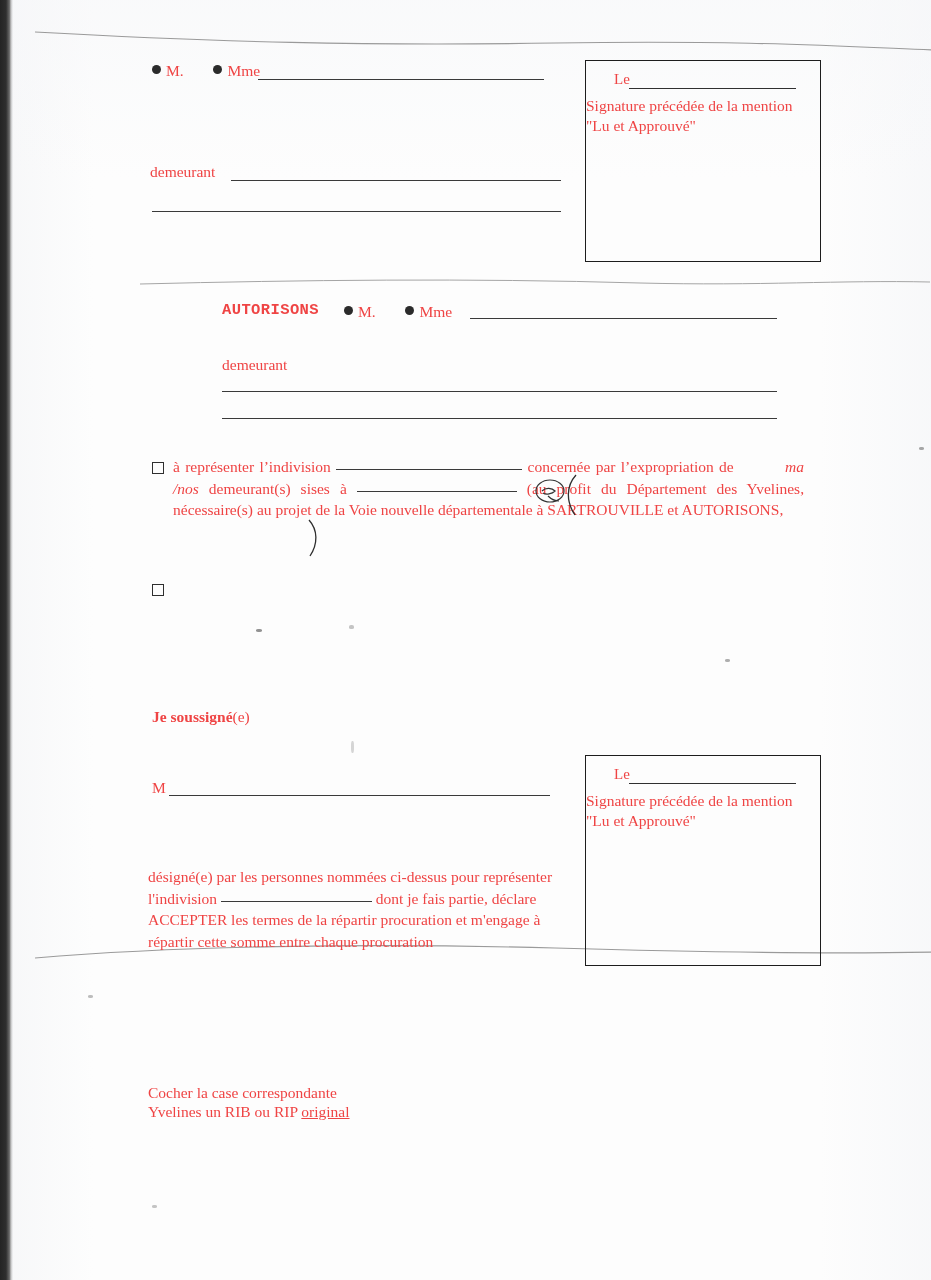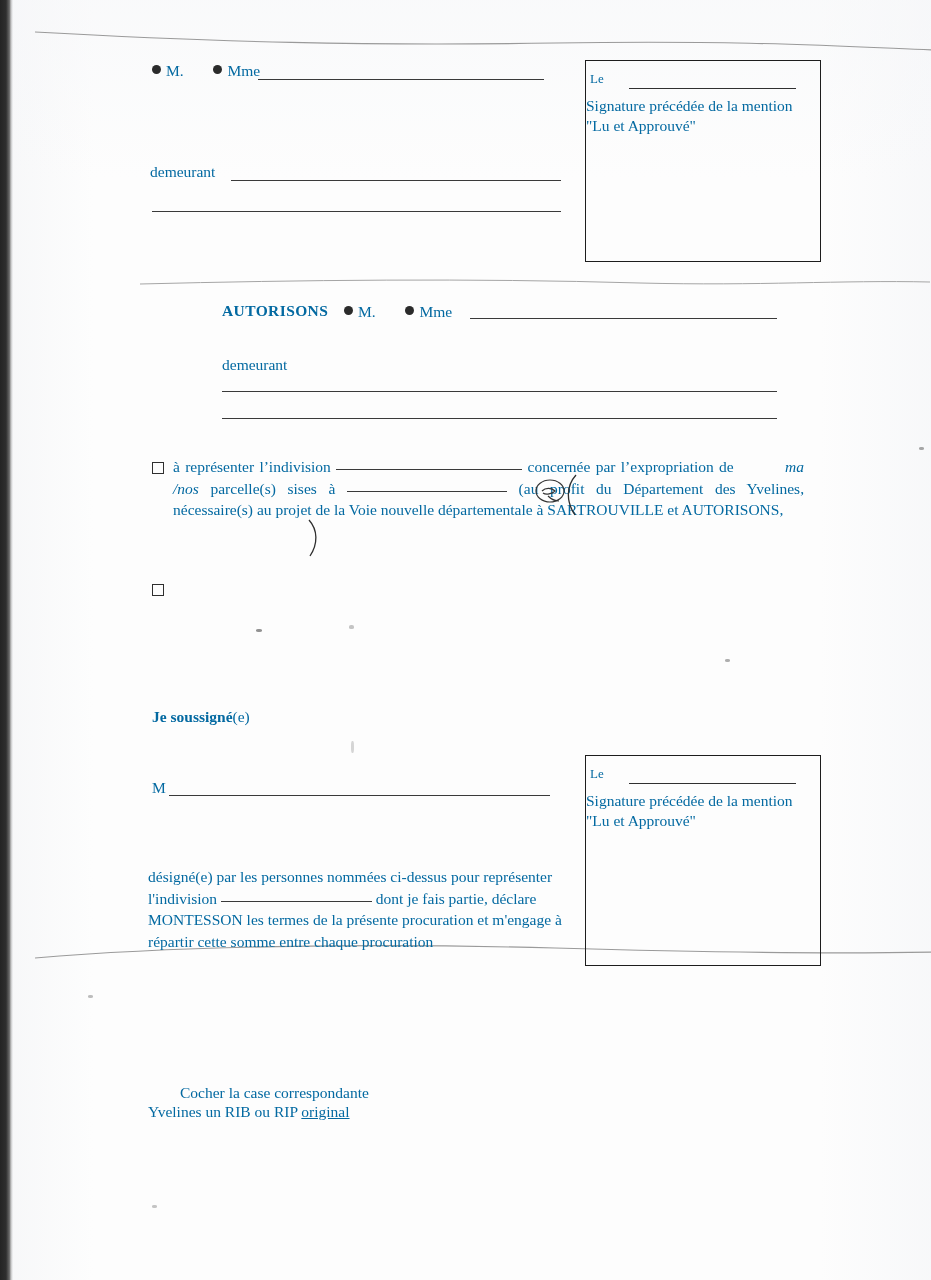--- a/index.html
+++ b/index.html
@@ -8,21 +8,21 @@
     padding: 0;
     background: #ffffff;
   }
   #page {
     position: relative;
     width: 931px;
     height: 1280px;
     background: #fdfdfd;
     overflow: hidden;
     font-family: "Liberation Serif", "DejaVu Serif", serif;
-    color: #0369a1;
+    color: #ef4444;
     -webkit-font-smoothing: antialiased;
   }
 
   
   .scan-edge-left {
     position: absolute;
     left: 0; top: 0;
     width: 11px; height: 1280px;
     background: linear-gradient(to right, #1b1b1b 0%, #262626 55%, #555 78%, #cfcfcf 92%, #fbfbfb 100%);
     opacity: .96;
@@ -91,22 +91,22 @@
   }
 
   
   .sigbox {
     position: absolute;
     border: 1.8px solid #1d1d1d;
     background: transparent;
   }
   .sigbox .le {
     position: absolute;
-    left: 4px; top: 10px;
-    font-size: 13px;
+    left: 28px; top: 10px;
+    font-size: 15px;
   }
   .sigbox .le-rule {
     position: absolute;
     height: 0;
     border-top: 1.3px solid #303030;
   }
   .sigbox .cap {
     position: absolute;
     left: 0; right: 0;
     font-size: 15.5px;
@@ -178,40 +178,40 @@
   <div class="rule" style="left:231px; top:180px; width:330px;"></div>
   <div class="rule" style="left:152px; top:211px; width:409px;"></div>
 
   <div class="sigbox" style="left:585px; top:60px; width:234px; height:200px;">
     <span class="le">Le</span>
     <span class="le-rule" style="left:43px; top:27px; width:167px;"></span>
     <div class="cap" style="top:35px;">Signature précédée de la mention</div>
     <div class="cap" style="top:55px;">"Lu et Approuvé"</div>
   </div>
 
-  <div class="txt bold" style="left:222px; top:300px; letter-spacing:.4px;">AUTORISONS</div>
+  <div class="txt bold" style="left:222px; top:300px; letter-spacing:.4px;font-family:Liberation Mono, monospace;">AUTORISONS</div>
 
   <div class="txt" style="left:344px; top:301px;">
     <span class="dot"></span><span>M.</span>
     <span style="display:inline-block;width:22px"></span>
     <span class="dot"></span><span>Mme</span>
   </div>
   <div class="rule" style="left:470px; top:318px; width:307px;"></div>
 
   <div class="txt" style="left:222px; top:354px;">demeurant</div>
   <div class="rule" style="left:222px; top:391px; width:555px;"></div>
   <div class="rule" style="left:222px; top:418px; width:555px;"></div>
 
   <div class="cbox" style="left:152px; top:462px;"></div>
   <div class="para" style="left:173px; top:456px; width:631px;">
     <span>à représenter l’indivision</span>
     <span class="inline-rule" style="width:186px;"></span>
     <span>concernée par l’expropriation de</span>
     <span class="ital">ma /nos</span>
-    <span>parcelle(s) sises à</span>
+    <span>demeurant(s) sises à</span>
     <span class="inline-rule" style="width:160px;"></span>
     <span>(au profit du Département des</span>
     <span>Yvelines, nécessaire(s) au projet de la Voie nouvelle départementale à SARTROUVILLE</span>
     <span>et AUTORISONS,</span>
   </div>
 
   <div class="ink" style="left:532px; top:477px;">
     <svg width="46" height="36" viewBox="0 0 46 36">
       <ellipse cx="18" cy="14" rx="14" ry="11" fill="none" stroke="#333" stroke-width="1.2"></ellipse>
       <path d="M10 14 C 14 10, 20 11, 23 14 C 20 17, 14 18, 11 16" fill="none" stroke="#333" stroke-width="1.3"></path>
@@ -236,29 +236,29 @@
   </div>
 
   <div class="txt" style="left:152px; top:777px;">M</div>
   <div class="rule" style="left:169px; top:795px; width:381px;"></div>
 
   <div class="para" style="left:148px; top:866px; width:437px; text-align:left;">
     <span>désigné(e) par les personnes nommées ci-dessus pour représenter</span>
     <span>l'indivision</span>
     <span class="inline-rule" style="width:151px;"></span>
     <span>dont je fais partie, déclare</span>
-    <span>MONTESSON les termes de la présente procuration et m'engage à</span>
+    <span>ACCEPTER les termes de la répartir procuration et m'engage à</span>
     <span>répartir cette somme entre chaque procuration</span>
   </div>
 
   <div class="sigbox" style="left:585px; top:755px; width:234px; height:209px;">
     <span class="le">Le</span>
     <span class="le-rule" style="left:43px; top:27px; width:167px;"></span>
     <div class="cap" style="top:35px;">Signature précédée de la mention</div>
     <div class="cap" style="top:55px;">"Lu et Approuvé"</div>
   </div>
 
-  <div class="txt" style="left:148px; top:1082px;margin-left:32px;">Cocher la case correspondante</div>
+  <div class="txt" style="left:148px; top:1082px;">Cocher la case correspondante</div>
   <div class="txt" style="left:148px; top:1101px;">
     <span>Yvelines un RIB ou RIP </span><span class="underline">original</span>
   </div>
 
 </div>
 
 </body></html>

